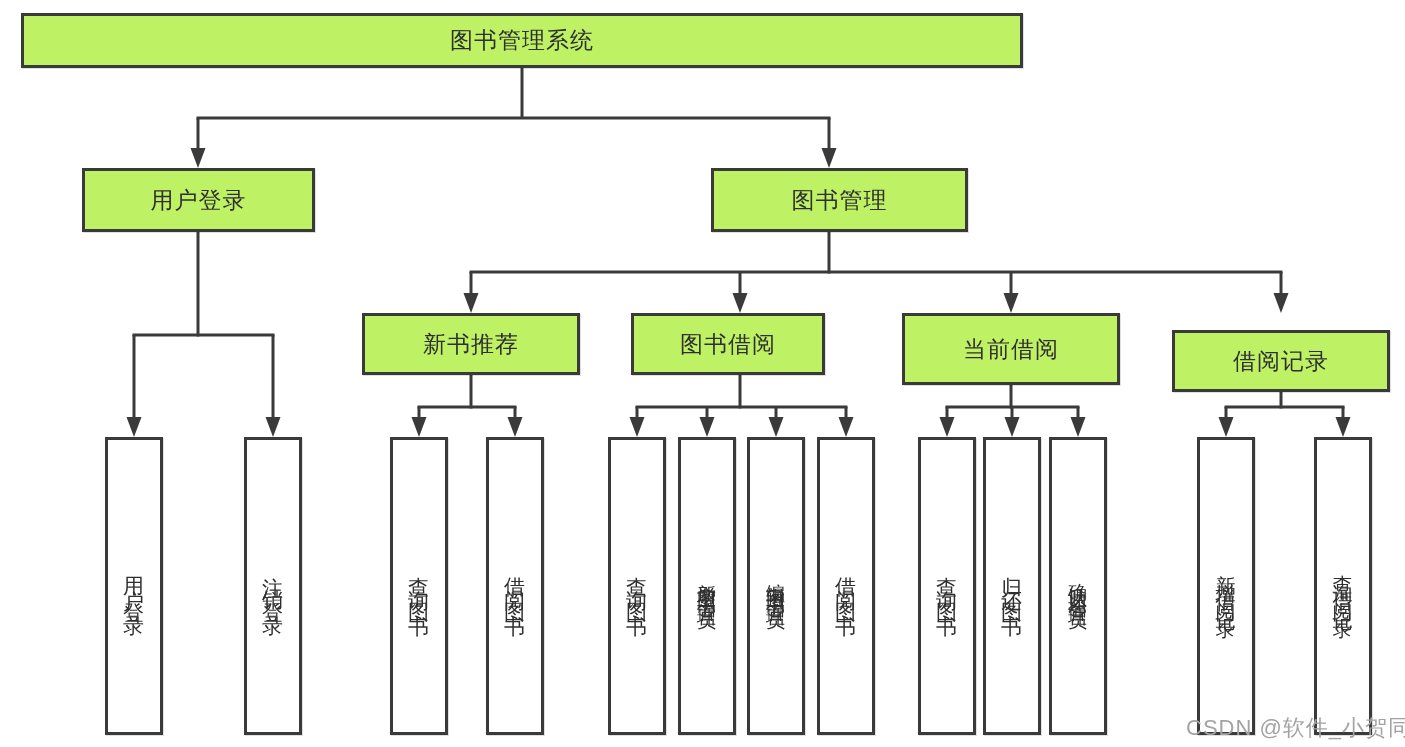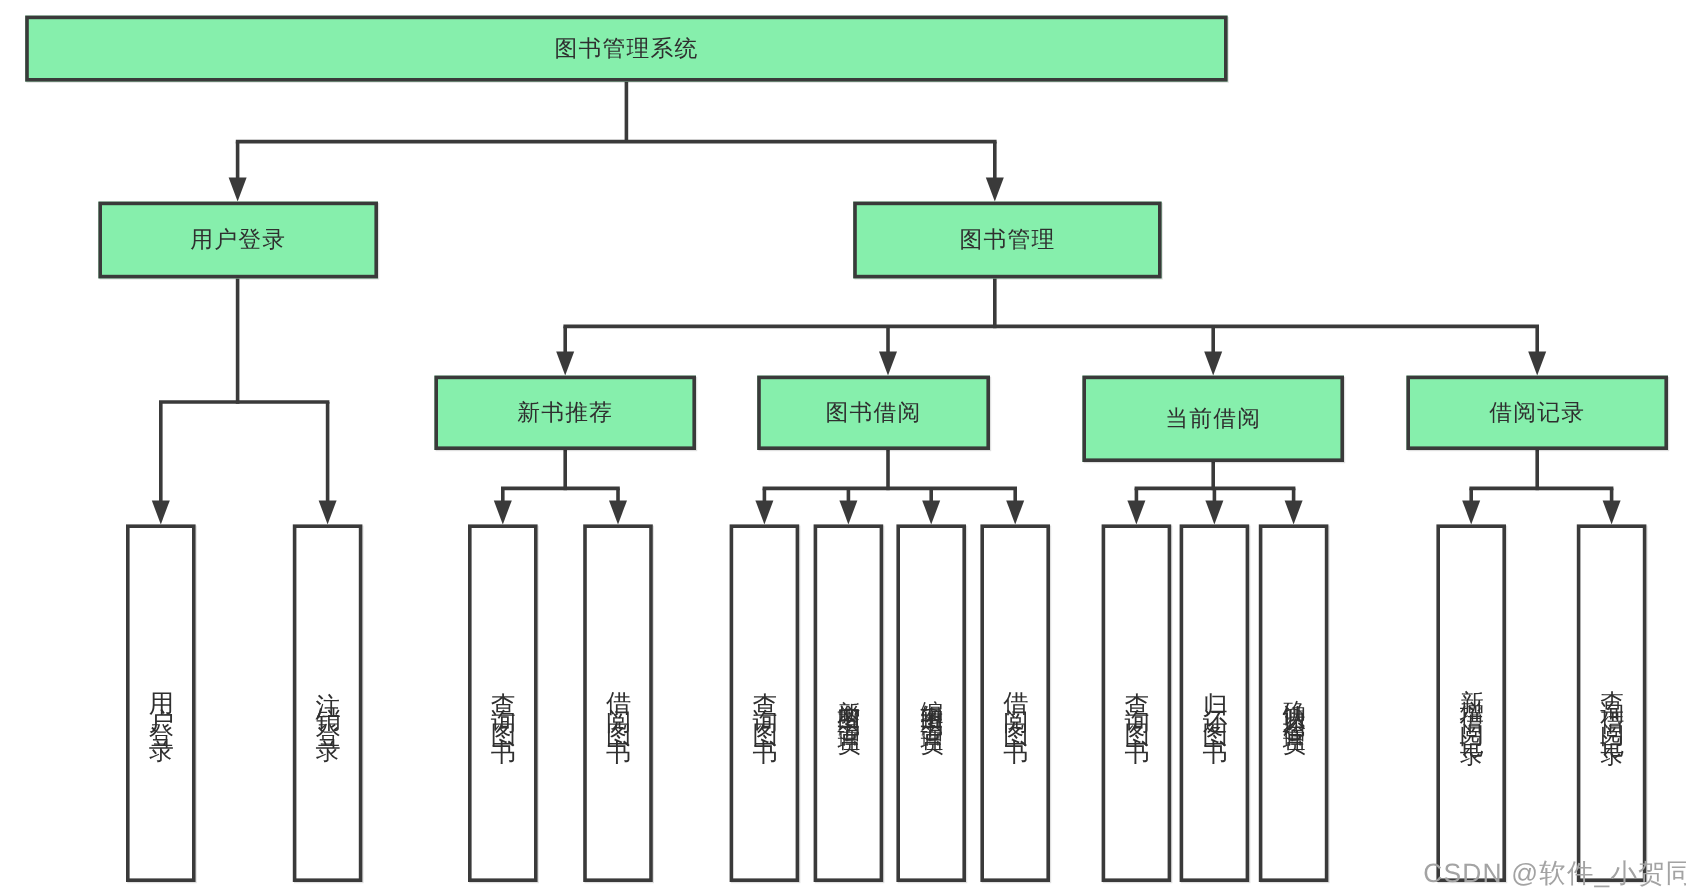--- a/index.html
+++ b/index.html
@@ -10,23 +10,23 @@
   }
   *{box-sizing:border-box;margin:0;padding:0;}
   body{background:var(--bg);font-family:"Liberation Sans","DejaVu Sans",sans-serif;}
   .canvas{
     position:relative;width:1405px;height:747px;background:var(--bg);overflow:hidden;
   }
   .wires{position:absolute;left:0;top:0;width:1405px;height:747px;}
   .wires line{stroke:var(--line);stroke-width:3;}
   .wires polygon{fill:var(--line);}
   .node{
-    position:absolute;background:#86efac;border:3px solid var(--line);
+    position:absolute;background:#bef264;border:3px solid var(--line);
     display:flex;align-items:center;justify-content:center;
-    color:var(--text);font-size:19px;letter-spacing:1px;
+    color:var(--text);font-size:23px;letter-spacing:1px;
     box-shadow:1px 1px 0 rgba(0,0,0,0.12);
   }
   .leaf{
     position:absolute;top:437px;width:58px;height:298px;background:#fff;
     border:3px solid var(--line);
     display:flex;align-items:center;justify-content:center;
     color:var(--text);
     box-shadow:1px 1px 0 rgba(0,0,0,0.12);
   }
   .leaf span{
@@ -109,21 +109,21 @@
   </svg>
 
   <div class="node" style="left:21px;top:13px;width:1002px;height:55px;">图书管理系统</div>
 
   <div class="node" style="left:82px;top:168px;width:233px;height:64px;">用户登录</div>
   <div class="node" style="left:711px;top:168px;width:257px;height:64px;">图书管理</div>
 
   <div class="node" style="left:362px;top:313px;width:218px;height:62px;">新书推荐</div>
   <div class="node" style="left:631px;top:313px;width:194px;height:62px;">图书借阅</div>
   <div class="node" style="left:902px;top:313px;width:218px;height:72px;">当前借阅</div>
-  <div class="node" style="left:1172px;top:313px;width:218px;height:62px;">借阅记录</div>
+  <div class="node" style="left:1172px;top:330px;width:218px;height:62px;">借阅记录</div>
 
   <div class="leaf" style="left:105px;">
     <span>用户登录</span>
   </div>
   <div class="leaf" style="left:244px;">
     <span>注销登录</span>
   </div>
 
   <div class="leaf" style="left:390px;">
     <span>查询图书</span>

